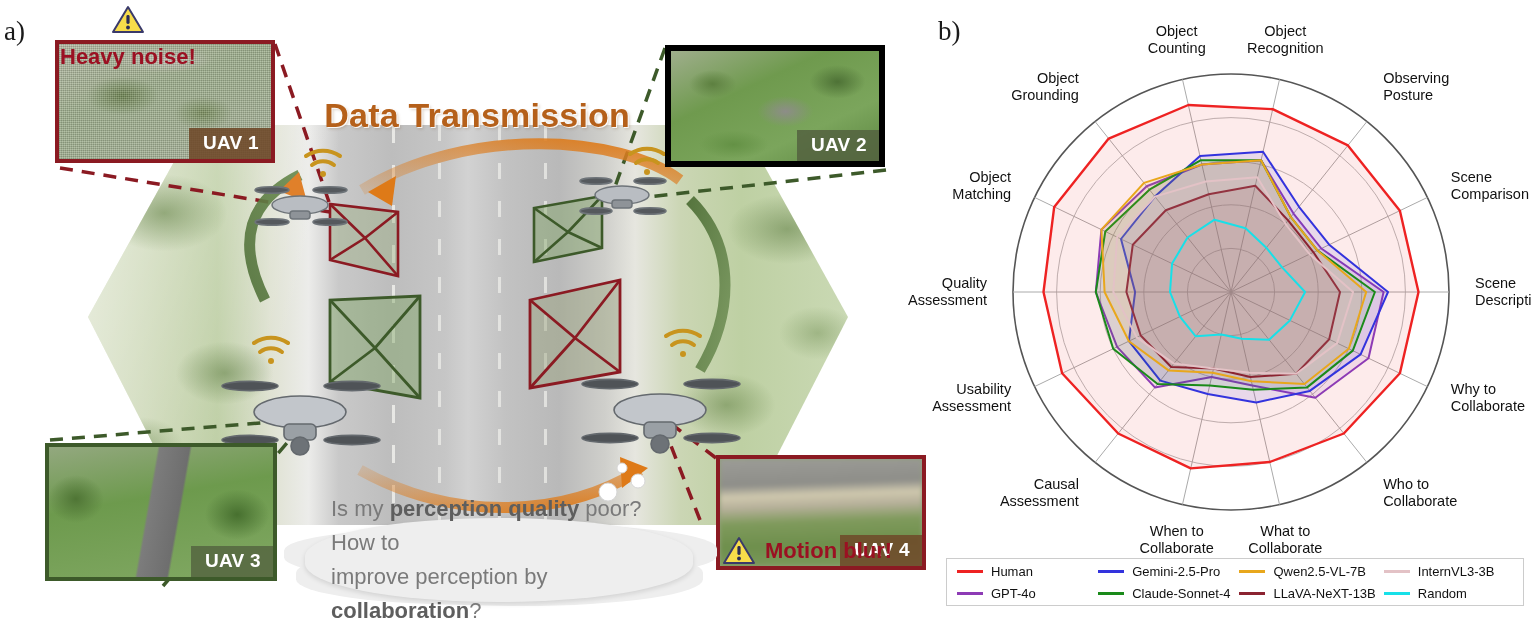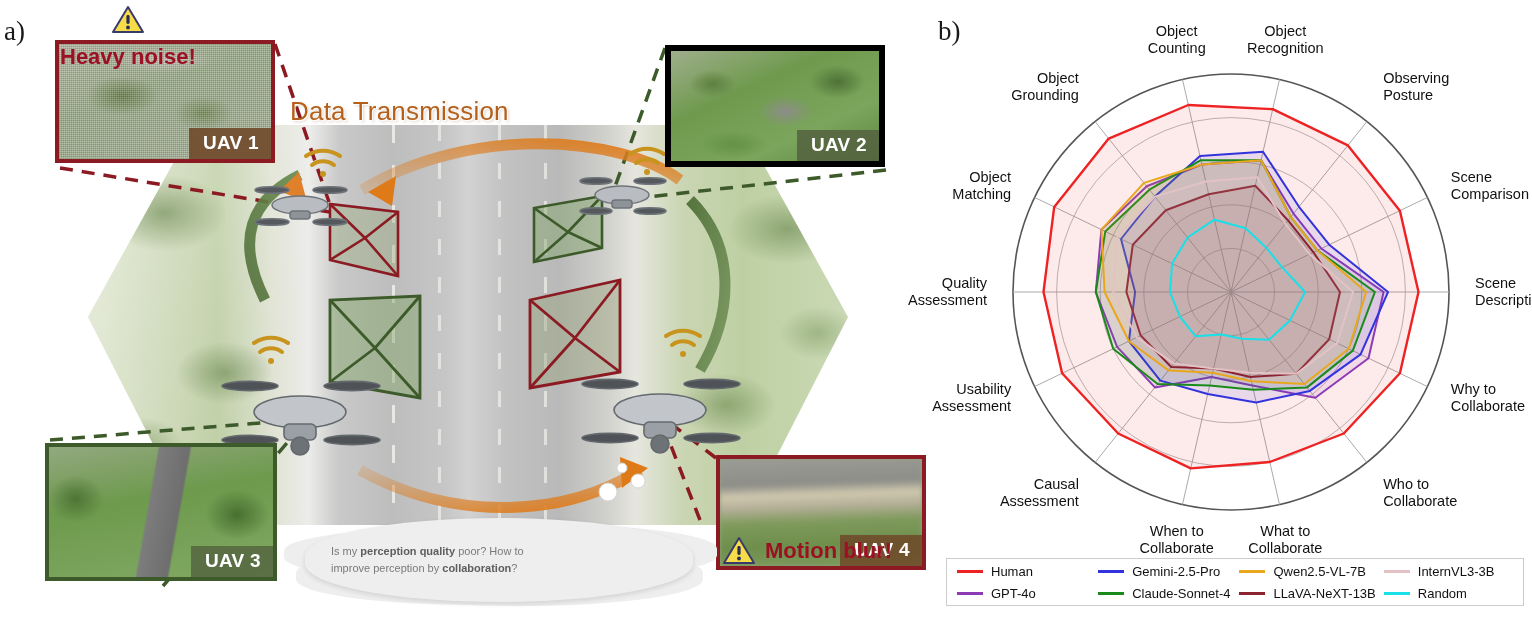--- a/index.html
+++ b/index.html
@@ -112,21 +112,21 @@
                       #7f9a5c 58%, #6e8f4c 78%, #7d9a5e 100%);
     filter:blur(2.2px);
   }
 
   
   .connector { position:absolute; pointer-events:none; }
 
   
   #title-data-transmission {
     position:absolute; left:290px; top:96px; width:340px;
-    text-align:left; font-size:26px; font-weight:normal;
+    text-align:right; font-size:34px; font-weight:bold;
     color:#b5601a; letter-spacing:.2px;
     text-shadow:1px 1px 0 rgba(255,255,255,.9), 2px 2px 3px rgba(120,80,40,.25);
   }
 
   
   .warn { position:absolute; display:flex; align-items:center; gap:9px; }
   .warn-text { font-size:22px; font-weight:bold; color:#9b1022; }
   #warn-heavy-noise { left:60px; top:5px;flex-direction:column; }
   #warn-motion-blur { left:722px; top:536px; }
 
@@ -142,21 +142,21 @@
       0 2px 5px rgba(0,0,0,.12),
       38px -8px 0 -14px #eeeeee,
       -36px -6px 0 -15px #eeeeee,
       22px 16px 0 -12px #eeeeee,
       -22px 16px 0 -13px #eeeeee;
   }
   #speech-bubble .bubble-text {
     position:absolute; inset:0;
     display:flex; flex-direction:column; justify-content:center;
     padding:0 26px; text-align:left;
-    font-size:11px; line-height:1.55; color:#7a7a7a;
+    font-size:22px; line-height:1.55; color:#7a7a7a;
   }
   #speech-bubble .bubble-text b { color:#5e5e5e; }
   #radar-svg { position:absolute; left:0; top:0; }
 
   .axis-label {
     font-family:"Liberation Sans", sans-serif;
     font-size:14.5px; fill:#111111;
   }
 
   

